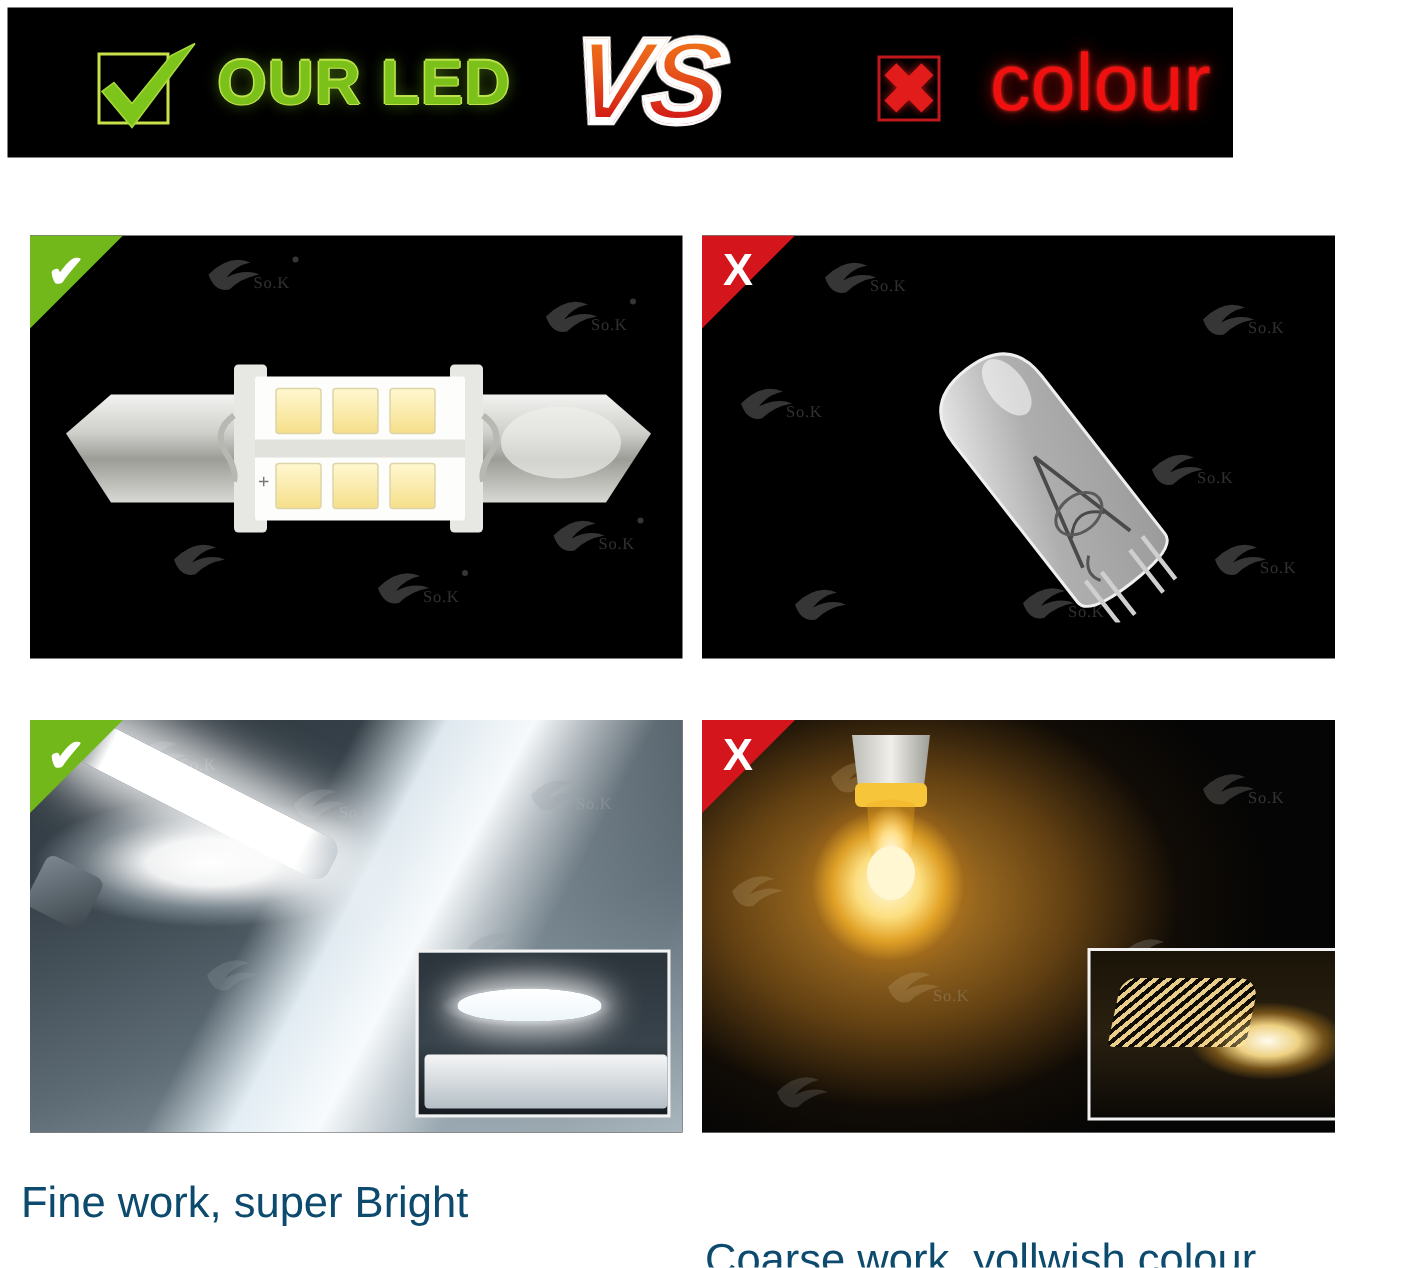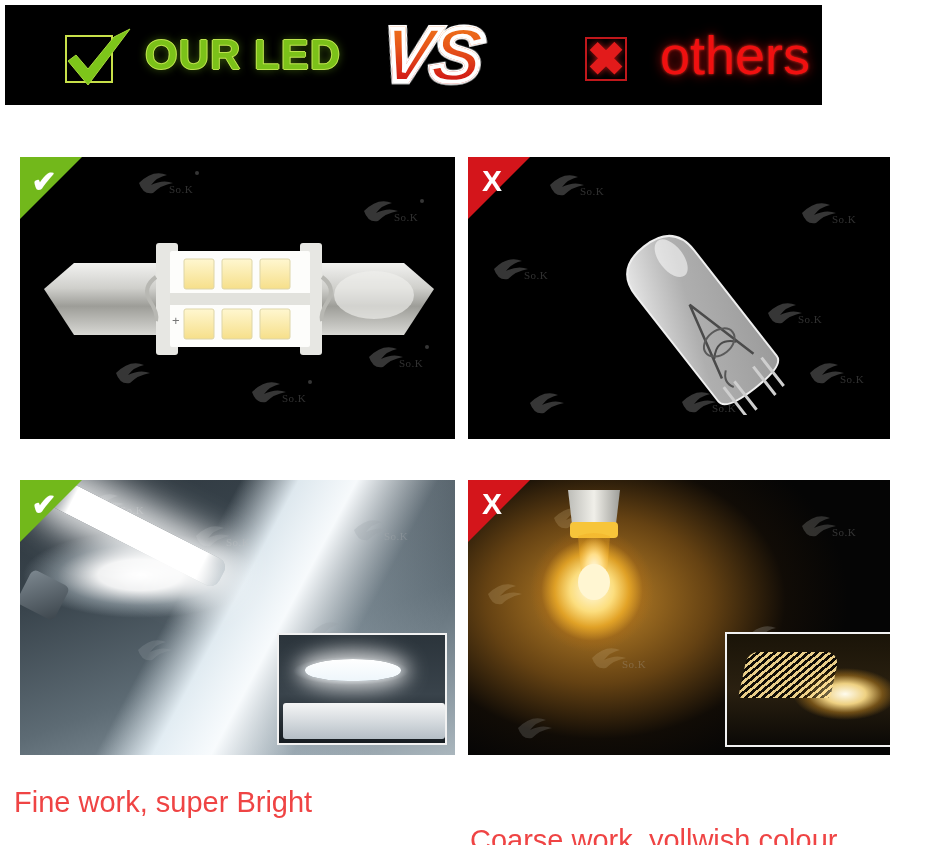--- a/index.html
+++ b/index.html
@@ -321,21 +321,21 @@
     background:
       repeating-linear-gradient(135deg, rgba(0,0,0,0.55) 0 3px, rgba(255,225,150,0.9) 3px 6px);
     border-radius: 10px 14px 4px 4px;
   }
 
   
   .caption {
     position: absolute;
     font-family: "Liberation Sans", sans-serif;
     font-size: 29px;
-    color: #ef4444;
+    color: #0c4a6e;
     white-space: nowrap;
   }
   .caption-left  { left: 14px;  top: 786px; }
   .caption-right { left: 470px; top: 788px; margin-top: 36px; }
 </style>
 </head>
 <body>
 
 <div class="header-banner">
 
@@ -345,21 +345,21 @@
   </svg>
 
   <div class="hdr-ourled">OUR LED</div>
 
   <div class="hdr-vs-shadow">VS</div>
   <div class="hdr-vs">VS</div>
 
   <div class="hdr-x-box"></div>
   <div class="hdr-x-mark">✖</div>
 
-  <div class="hdr-others">others</div>
+  <div class="hdr-others">colour</div>
 </div>
 
 <div class="panel panel-tl">
 
   <div class="watermarks">
     <div class="wm" style="left:115px;top:6px;">
       <svg viewBox="0 0 78 40" width="78" height="40">
           <path d="M4 20 q14-14 28-8 q-10 2-16 10 q12-6 22-2 q-12 2-20 10 q-10 2-14-10z" fill="#cfcfcf"></path>
           <circle cx="62" cy="10" r="2" fill="#cfcfcf"></circle>
         </svg>

